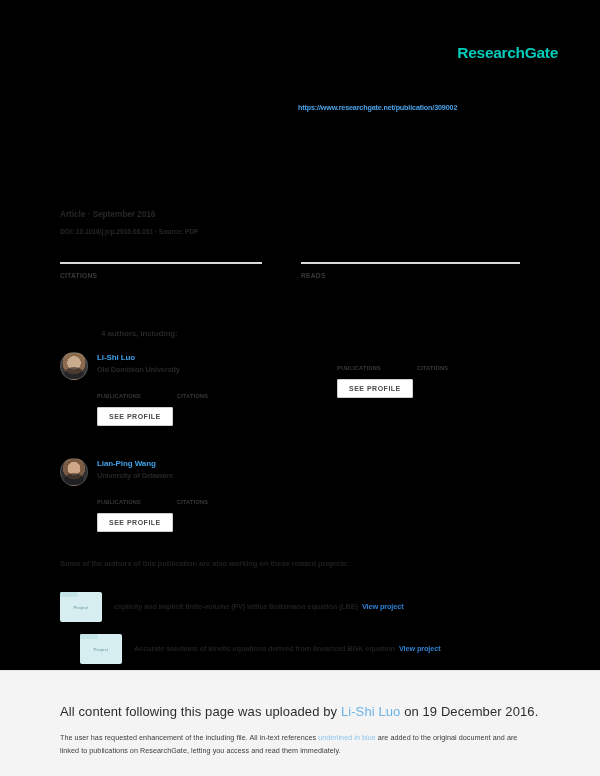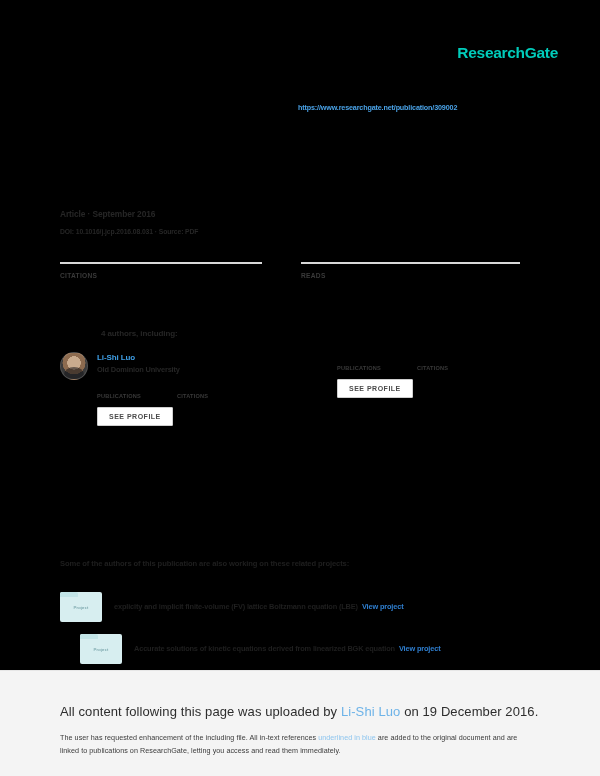--- a/index.html
+++ b/index.html
@@ -328,20 +328,40 @@
           <div class="astat-label">PUBLICATIONS</div>
         </div>
         <div class="astat">
           <div class="astat-value"></div>
           <div class="astat-label">CITATIONS</div>
         </div>
       </div>
       <div class="see-profile">SEE PROFILE</div>
     </div>
 
+    <div class="author-card a3">
+      <div class="author-top">
+        <div class="avatar v3"></div>
+        <div class="author-info">
+          <div class="author-name">Lian-Ping Wang</div>
+          <div class="author-affil">University of Delaware</div>
+        </div>
+      </div>
+      <div class="author-stats">
+        <div class="astat">
+          <div class="astat-value"></div>
+          <div class="astat-label">PUBLICATIONS</div>
+        </div>
+        <div class="astat">
+          <div class="astat-value"></div>
+          <div class="astat-label">CITATIONS</div>
+        </div>
+      </div>
+      <div class="see-profile">SEE PROFILE</div>
+    </div>
 
     <div class="projects-heading">Some of the authors of this publication are also working on these related projects:</div>
 
     <div class="project-row p1">
       <div class="project-thumb">
         <span>Project</span>
       </div>
       <div class="project-text">
         <span>explicity and implicit finite-volume (FV) lattice Boltzmann equation (LBE)</span><span class="view-project">View project</span>
       </div>

